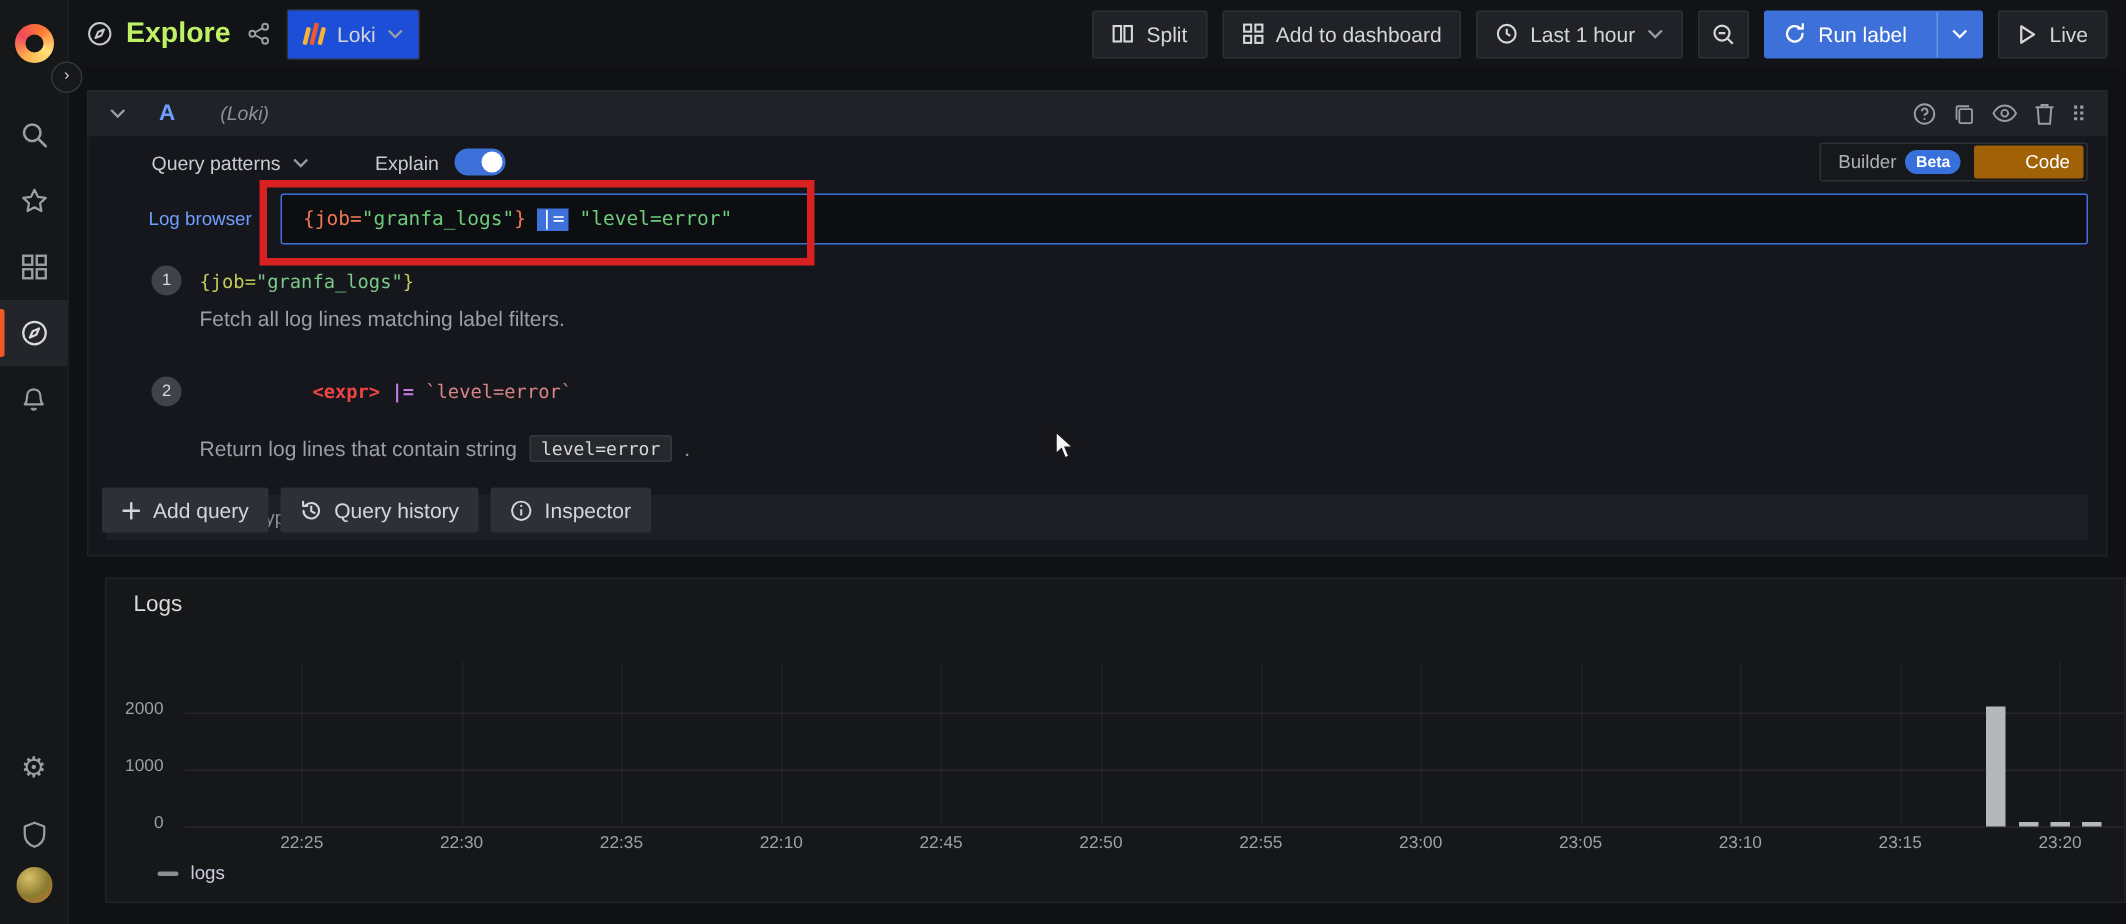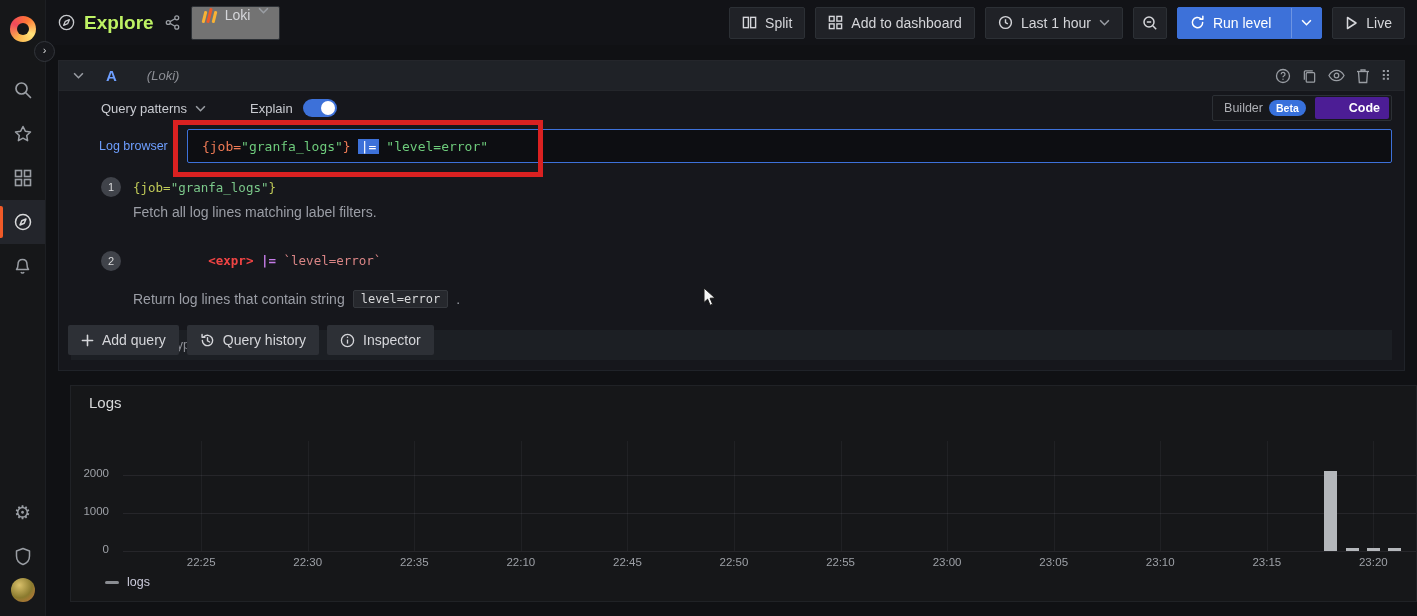--- a/index.html
+++ b/index.html
@@ -27,41 +27,41 @@
 
   
   #topbar{position:absolute;left:45px;top:0;right:0;height:45px;background:#121317;display:flex;align-items:center;padding:0 12px;box-sizing:border-box;}
   .tb-title{font-size:19px;color:#bef264;margin:0 10px 0 8px;}
   .tb-btn{height:32px;display:flex;align-items:center;gap:8px;background:#202227;border:1px solid #2c3035;border-radius:2px;padding:0 12px;color:#d5d6da;font-size:14px;font-weight:500;margin-left:10px;white-space:nowrap;justify-content:flex-end;}
   .tb-btn svg{flex:none;}
   .tb-iconbtn{width:34px;justify-content:center;padding:0;}
   .tb-primary{background:#3d71d9;border-color:#3d71d9;color:#fff;padding:0;}
   .tb-primary .seg{display:flex;align-items:center;gap:8px;padding:0 12px;height:100%;}
   .tb-primary .seg.caret{padding:0 9px;border-left:1px solid rgba(255,255,255,.25);}
-  .ds-picker{height:32px;display:flex;align-items:flex-start;gap:8px;background:#737373;border:1px solid #2c3035;border-radius:2px;padding:0 10px;font-size:14px;color:#d5d6da;}
+  .ds-picker{height:32px;display:flex;align-items:center;gap:8px;background:#1d4ed8;border:1px solid #2c3035;border-radius:2px;padding:0 10px;font-size:14px;color:#d5d6da;}
   .loki-logo{width:15px;height:17px;position:relative;}
   .loki-logo i{position:absolute;width:3px;border-radius:1px;transform:rotate(14deg);}
   .loki-logo i:nth-child(1){left:1px;top:4px;height:12px;background:#f9b234;}
   .loki-logo i:nth-child(2){left:6px;top:1px;height:15px;background:#f05a28;}
   .loki-logo i:nth-child(3){left:11px;top:4px;height:12px;background:#f9b234;}
 
   
   #query-panel{position:absolute;left:58px;top:60px;width:1347px;}
   .qp-header{height:31px;background:#1f2227;display:flex;align-items:center;padding:0 14px;box-sizing:border-box;border:1px solid #24262b;}
   .qp-ref{color:#6e9fff;font-weight:600;font-size:15px;margin:0 0 0 22px;}
   .qp-ds-hint{color:#8e9097;font-style:italic;font-size:13px;margin-left:30px;}
   .qp-header-icons{margin-left:auto;display:flex;align-items:center;gap:11px;color:#9a9ea4;}
   .qp-body{background:#16171c;border:1px solid #202329;border-top:none;padding-bottom:10px;}
   .qp-row2{height:34px;display:flex;align-items:center;padding:0 12px 0 42px;}
   .qp-link{color:#c9cbd1;font-size:13px;display:flex;align-items:center;gap:8px;}
   .toggle{width:34px;height:18px;border-radius:10px;background:#3d71d9;position:relative;margin-left:10px;}
   .toggle:after{content:"";position:absolute;right:2px;top:2px;width:14px;height:14px;border-radius:50%;background:#fff;}
   .mode-group{margin-left:auto;display:flex;align-items:center;background:#17181c;border:1px solid #2c3035;border-radius:2px;padding:2px;height:26px;box-sizing:border-box;}
   .mode-item{display:flex;align-items:center;gap:6px;padding:0 9px;font-size:12.5px;color:#aeb0b5;height:22px;}
-  .mode-item.active{background:#4c1d95;border-radius:2px;color:#fff;font-weight:700;padding-left:34px;}
+  .mode-item.active{background:#a16207;border-radius:2px;color:#fff;font-weight:400;padding-left:34px;}
   .beta-pill{background:#3871dc;color:#fff;font-size:10.5px;font-weight:700;border-radius:9px;padding:2px 7px;}
   .qp-field-row{display:flex;align-items:center;margin:4px 12px 6px 12px;}
   .log-browser{color:#6e9fff;font-size:12.5px;font-weight:500;padding:0 10px 0 28px;white-space:nowrap;display:flex;align-items:center;gap:5px;}
   .query-field{flex:1;height:34px;background:#0d0e12;border:1px solid #3d71d9;border-radius:2px;display:flex;align-items:center;padding:0 14px;box-sizing:border-box;font-size:13px;}
   .tk-selector{color:#ee7a55;}
   .tk-string{color:#6ecb7c;}
   .tk-pipe{background:#3d71d9;color:#fff;padding:0 3px;margin:0 7px;}
   .explain-step{padding:8px 0 10px 42px;}
   .step-line1{display:flex;align-items:center;gap:12px;}
   .step-badge{width:20px;height:20px;border-radius:50%;background:#40434a;color:#d8d9da;font-size:11px;display:flex;align-items:center;justify-content:center;flex:none;}
@@ -212,21 +212,21 @@
         <line x1="10.8" y1="10.8" x2="14.2" y2="14.2"></line>
         <line x1="4.8" y1="7" x2="9.2" y2="7"></line>
       </svg>
   </button>
   <button class="tb-btn tb-primary">
     <span class="seg">
       <svg width="15" height="15" viewBox="0 0 16 16" fill="none" stroke="#fff" stroke-width="1.6" stroke-linecap="round">
           <path d="M13.5 8 a5.5 5.5 0 1 1 -1.8 -4"></path>
           <polyline points="13.7,1.2 13.7,4.4 10.5,4.4" stroke-linejoin="round"></polyline>
         </svg>
-      <span>Run level</span>
+      <span>Run label</span>
     </span>
     <span class="seg caret">
       <svg width="11" height="7" viewBox="0 0 12 8" fill="none" stroke="#fff" stroke-width="1.8">
           <polyline points="1,1.5 6,6.5 11,1.5"></polyline>
         </svg>
     </span>
   </button>
   <button class="tb-btn">
     <svg width="13" height="14" viewBox="0 0 12 14" fill="none" stroke="currentColor" stroke-width="1.5" stroke-linejoin="round">
         <path d="M2 1.5 L10.5 7 L2 12.5 Z"></path>

